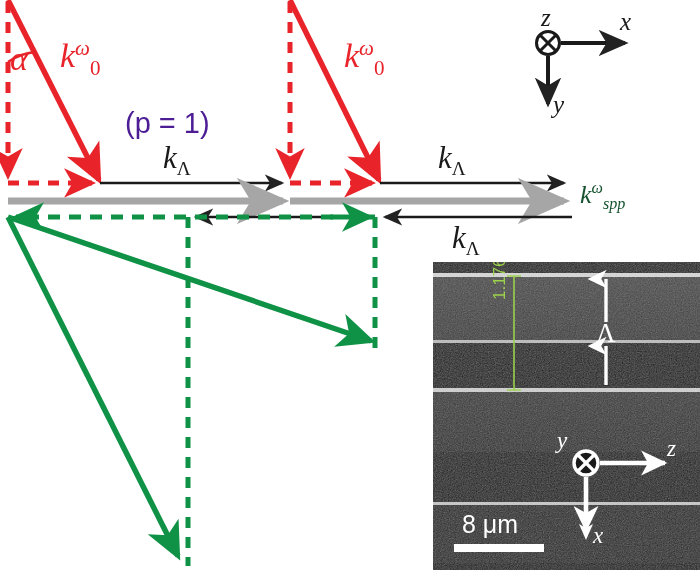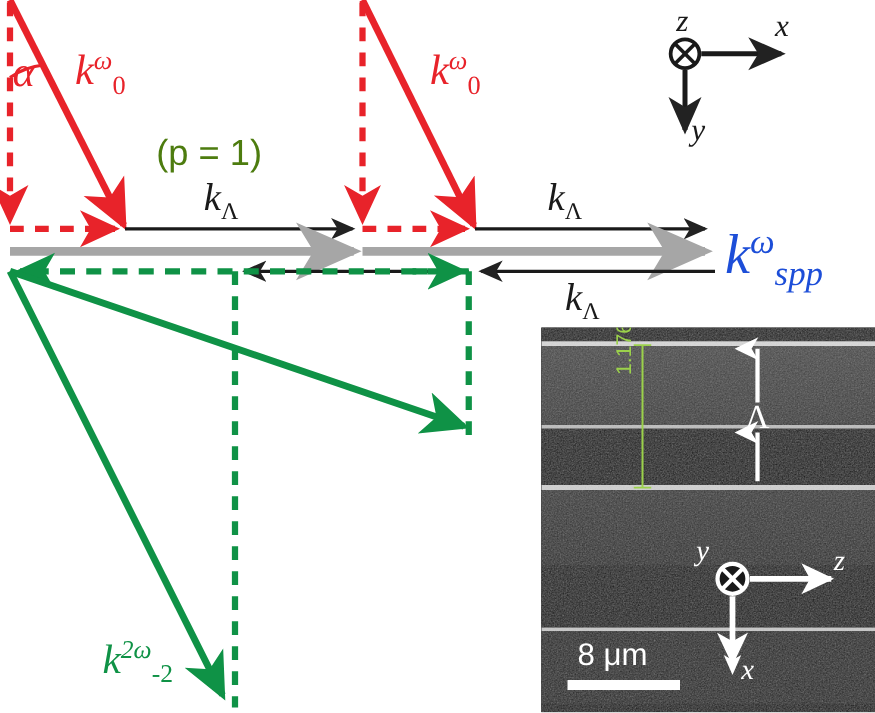--- a/index.html
+++ b/index.html
@@ -145,42 +145,39 @@
   <div class="lbl math" style="left:10px; top:42px; font-size:34px; color:#e8232a;">α</div>
 
   <div class="lbl" style="left:60px; top:38px; font-size:34px; color:#e8232a;">
     <span class="math">k</span><span class="sup">ω</span><span class="sub">0</span>
   </div>
 
   <div class="lbl" style="left:344px; top:38px; font-size:34px; color:#e8232a;">
     <span class="math">k</span><span class="sup">ω</span><span class="sub">0</span>
   </div>
 
-  <div class="lbl sans" style="left:125px; top:109px; font-size:29px; color:#4d7c0f;">(p = 1)</div>
+  <div class="lbl sans" style="left:125px; top:109px; font-size:29px; color:#4c1d95;">(p = 1)</div>
 
   <div class="lbl" style="left:163px; top:142px; font-size:31px; color:#1a1a1a;">
     <span class="math">k</span><span class="sub">Λ</span>
   </div>
 
   <div class="lbl" style="left:438px; top:142px; font-size:31px; color:#1a1a1a;">
     <span class="math">k</span><span class="sub">Λ</span>
   </div>
 
   <div class="lbl" style="left:452px; top:222px; font-size:31px; color:#1a1a1a;">
     <span class="math">k</span><span class="sub">Λ</span>
   </div>
 
-  <div class="lbl" style="left:580px; top:180px; font-size:45px; color:#1d4ed8;">
+  <div class="lbl" style="left:580px; top:180px; font-size:26px; color:#14532d;">
     <span class="math">k</span><span class="sup">ω</span><span class="subi">spp</span>
   </div>
 
 
-  <div class="lbl" style="left:82px; top:510px; font-size:33px; color:#0f9246;">
-    <span class="math">k</span><span class="sup">2ω</span><span class="sub">-2</span>
-  </div>
 
   <div class="lbl math" style="left:541px; top:5px; font-size:25px; color:#1a1a1a;">z</div>
   <div class="lbl math" style="left:620px; top:9px; font-size:25px; color:#1a1a1a;">x</div>
   <div class="lbl math" style="left:553px; top:92px; font-size:25px; color:#1a1a1a;">y</div>
 
   <div id="sem">
     <svg id="semsvg" viewBox="0 0 267 308">
       <defs>
         <linearGradient id="stripeA" x1="0" y1="0" x2="0" y2="1">
           <stop offset="0%" stop-color="#4a4a4a"></stop>

